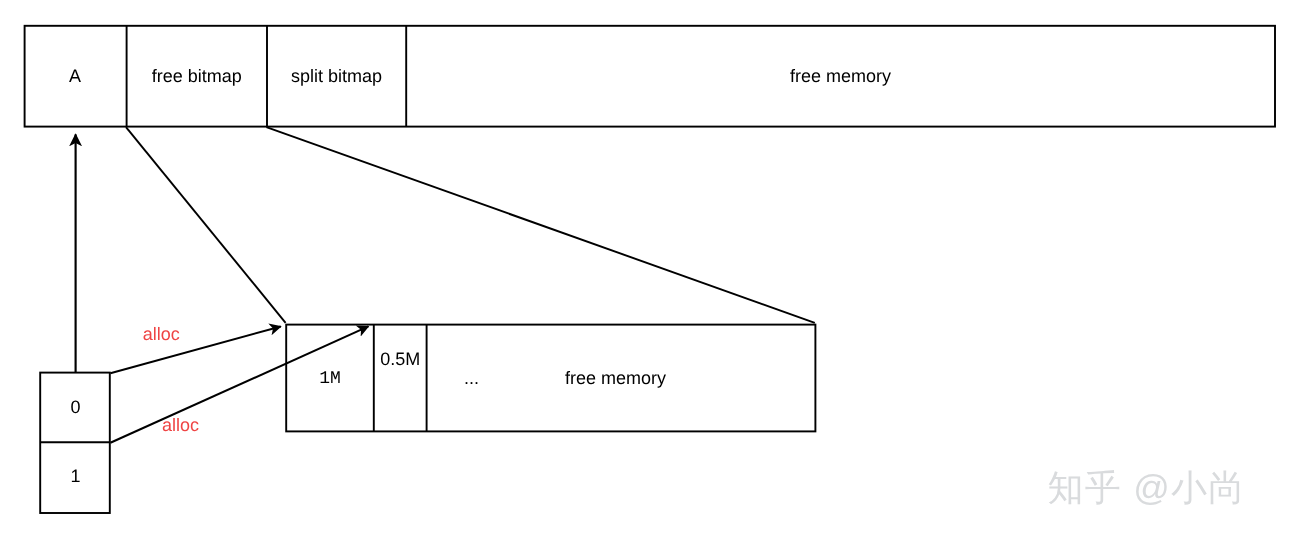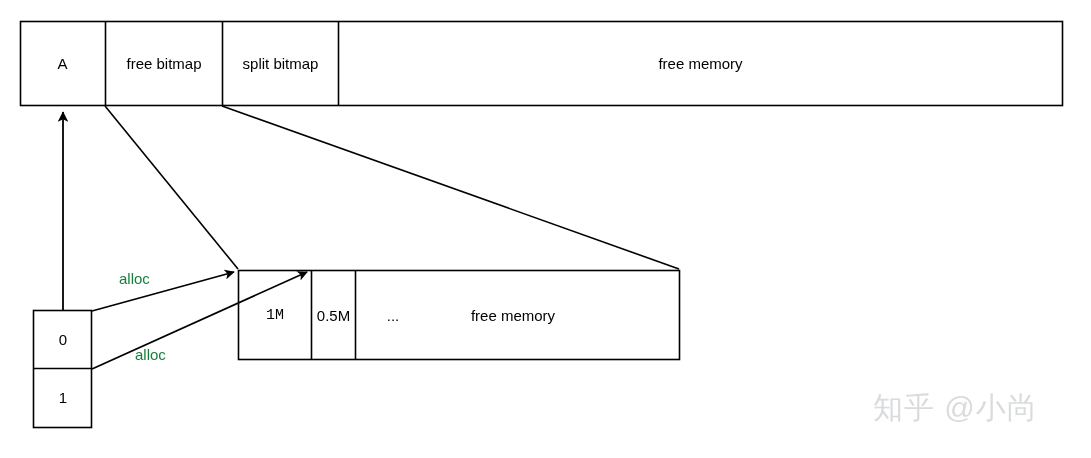--- a/index.html
+++ b/index.html
@@ -31,21 +31,21 @@
     line-height: 1;
     color: #000000;
     white-space: nowrap;
     text-align: center;
     user-select: none;
   }
   .edge-label {
     position: absolute;
     font-size: 15px;
     line-height: 1;
-    color: #15803d;
+    color: #ef4444;
     white-space: nowrap;
     user-select: none;
   }
   .watermark {
     position: absolute;
     font-size: 30px;
     line-height: 1;
     color: #d9dbdd;
     white-space: nowrap;
     letter-spacing: 1px;
@@ -106,21 +106,21 @@
   <div class="cell-label" style="left:20px; top:56px; width:85px;">A</div>
 
   <div class="cell-label" style="left:106px; top:56px; width:116px;">free bitmap</div>
 
   <div class="cell-label" style="left:223px; top:56px; width:115px;">split bitmap</div>
 
   <div class="cell-label" style="left:339px; top:56px; width:723px;">free memory</div>
 
   <div class="cell-label" style="left:239px; top:308px; width:72px;font-family:Liberation Mono, monospace;">1M</div>
 
-  <div class="cell-label" style="left:312px; top:308px; width:43px;">0.5M</div>
+  <div class="cell-label" style="left:312px; top:292px; width:43px;">0.5M</div>
 
   <div class="cell-label" style="left:376px; top:308px; width:34px;">...</div>
 
   <div class="cell-label" style="left:435px; top:308px; width:156px;">free memory</div>
 
   <div class="cell-label" style="left:34px; top:332px; width:58px;">0</div>
 
   <div class="cell-label" style="left:34px; top:390px; width:58px;">1</div>
 
   <div class="edge-label" style="left:119px; top:271px;">alloc</div>

